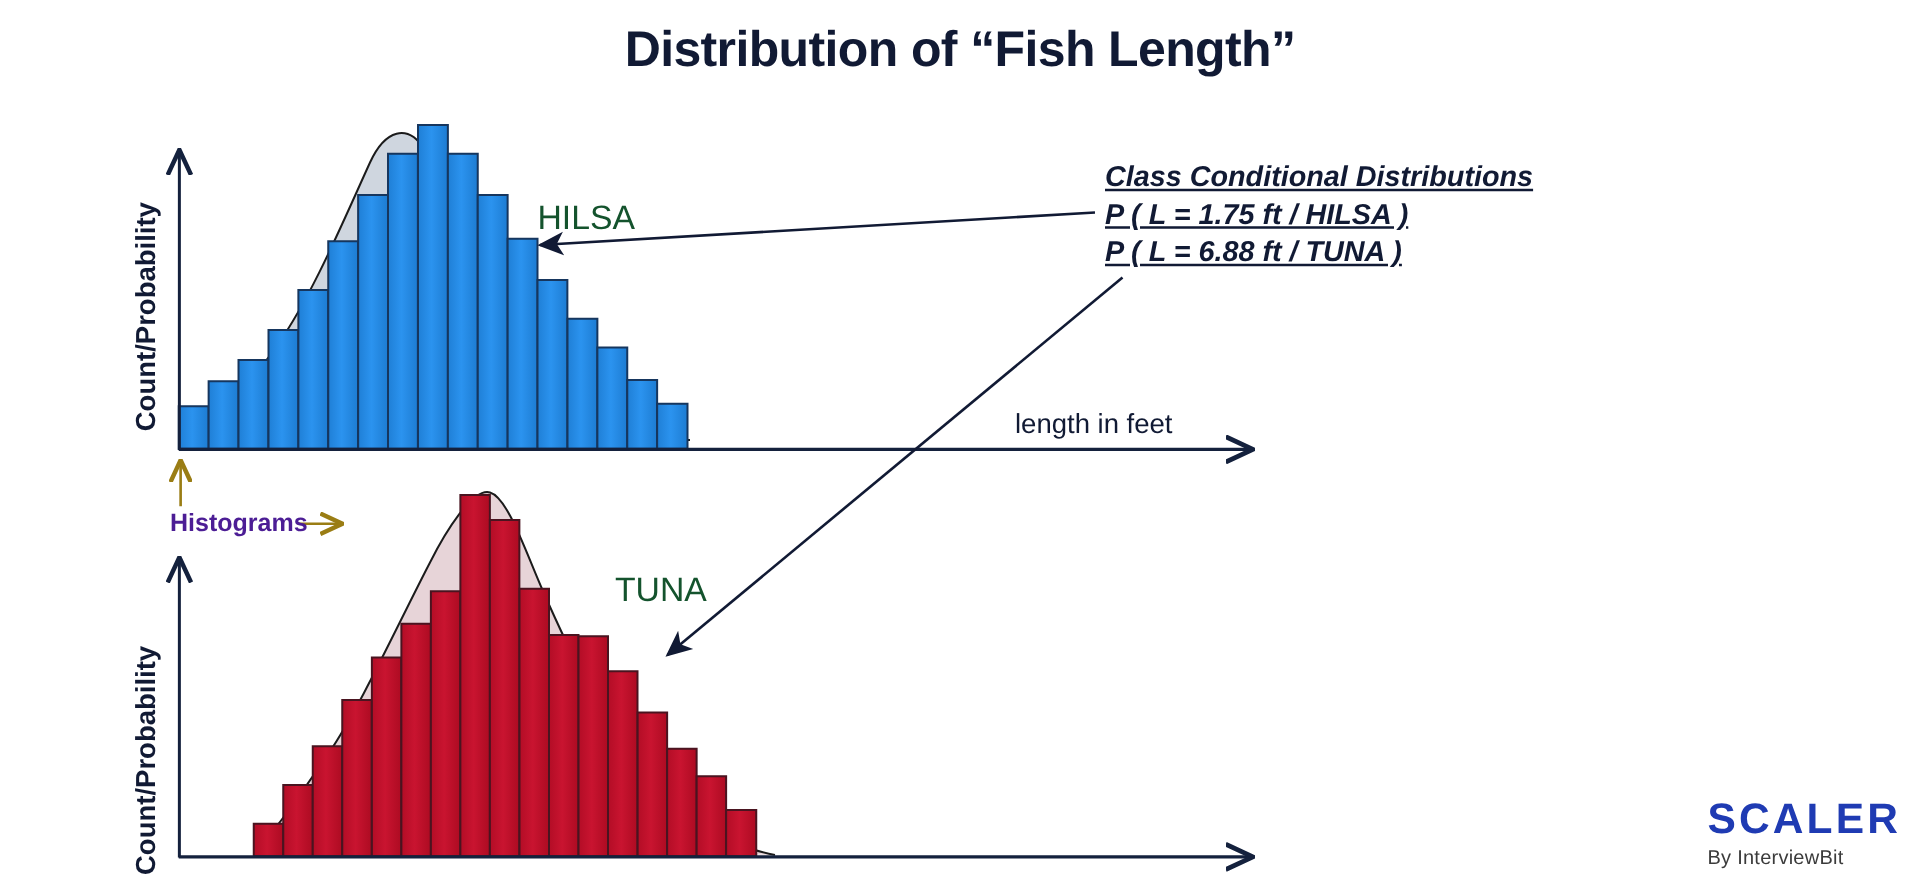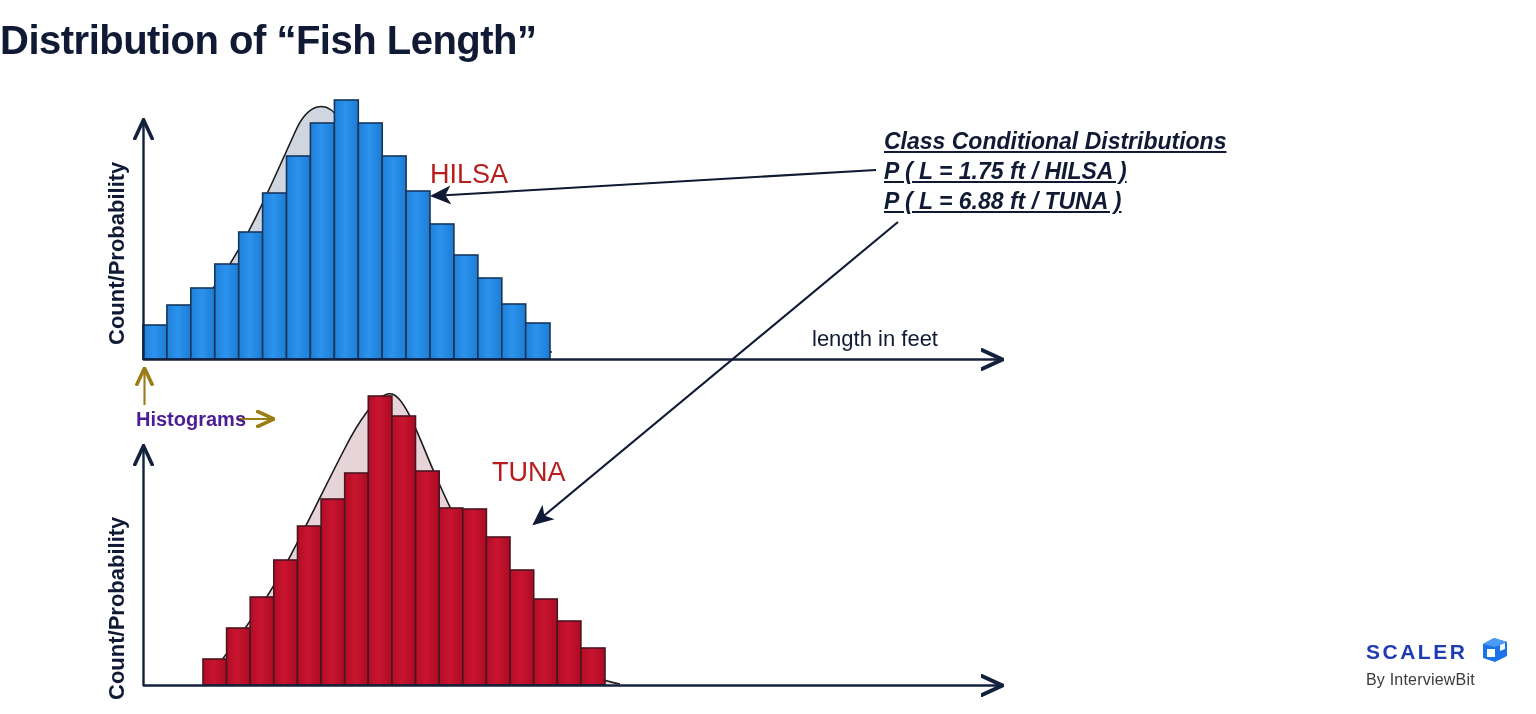--- a/index.html
+++ b/index.html
@@ -1,37 +1,37 @@
 <!DOCTYPE html>
 <html><head>
 <meta charset="utf-8">
 <style>
   html,body{margin:0;padding:0;}
   body{width:1536px;height:714px;background:#ffffff;font-family:"Liberation Sans",sans-serif;overflow:hidden;position:relative;}
   #root{position:absolute;left:0;top:0;width:1536px;height:714px;}
 
   .title{
-    position:absolute;left:0;top:18px;width:1536px;
+    position:absolute;left:0;top:18px;width:1536px;text-align:center;
     font-family:"Liberation Sans",sans-serif;
     font-weight:bold;font-size:40px;letter-spacing:-0.5px;
     color:#111a34;
   }
 
   .ylabel{
     position:absolute;
     font-family:"Liberation Sans",sans-serif;
     font-weight:bold;font-size:22px;color:#111a34;
     transform:rotate(-90deg);transform-origin:left top;
     white-space:nowrap;
   }
 
   .series-label{
     position:absolute;
     font-family:"Liberation Sans",sans-serif;
-    font-size:27px;color:#b91c1c;white-space:nowrap;
+    font-size:27px;color:#14532d;white-space:nowrap;
   }
 
   .annot{
     position:absolute;left:884px;top:126px;
     font-family:"Liberation Sans",sans-serif;
     font-weight:bold;font-style:italic;font-size:23px;line-height:30px;
     color:#111a34;white-space:nowrap;text-decoration:underline;
   }
   .annot div{white-space:nowrap;}
 
@@ -45,21 +45,21 @@
     position:absolute;left:136px;top:408px;
     font-family:"Liberation Sans",sans-serif;
     font-weight:bold;font-size:20px;color:#4c1d95;white-space:nowrap;
   }
 
   .logo{
     position:absolute;left:1366px;top:636px;
   }
   .logo-word{
     font-family:"Liberation Sans",sans-serif;
-    font-weight:bold;font-size:21px;letter-spacing:2.5px;color:#1f3bb3;
+    font-weight:bold;font-size:34px;letter-spacing:2.5px;color:#1f3bb3;
     display:inline-block;vertical-align:middle;
   }
   .logo-sub{
     font-family:Liberation Sans, sans-serif;
     font-size:16px;color:#3b3b3b;margin-top:3px;letter-spacing:0.2px;
   }
   .logo-cube{display:inline-block;vertical-align:middle;margin-left:8px;}
 
   svg.layer{position:absolute;left:0;top:0;width:1536px;height:714px;overflow:visible;}
 </style>

